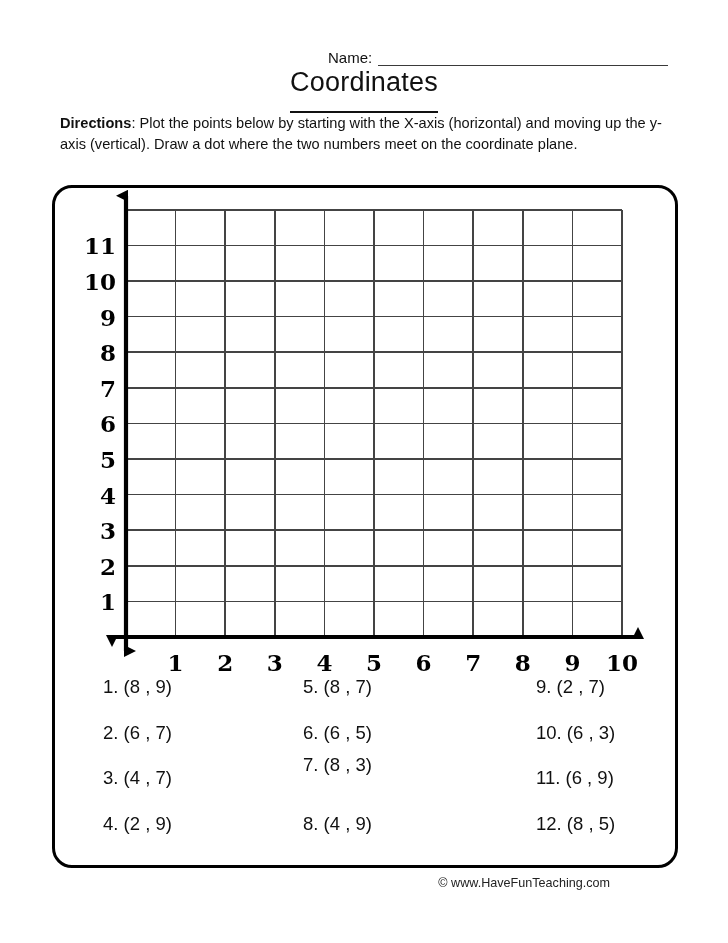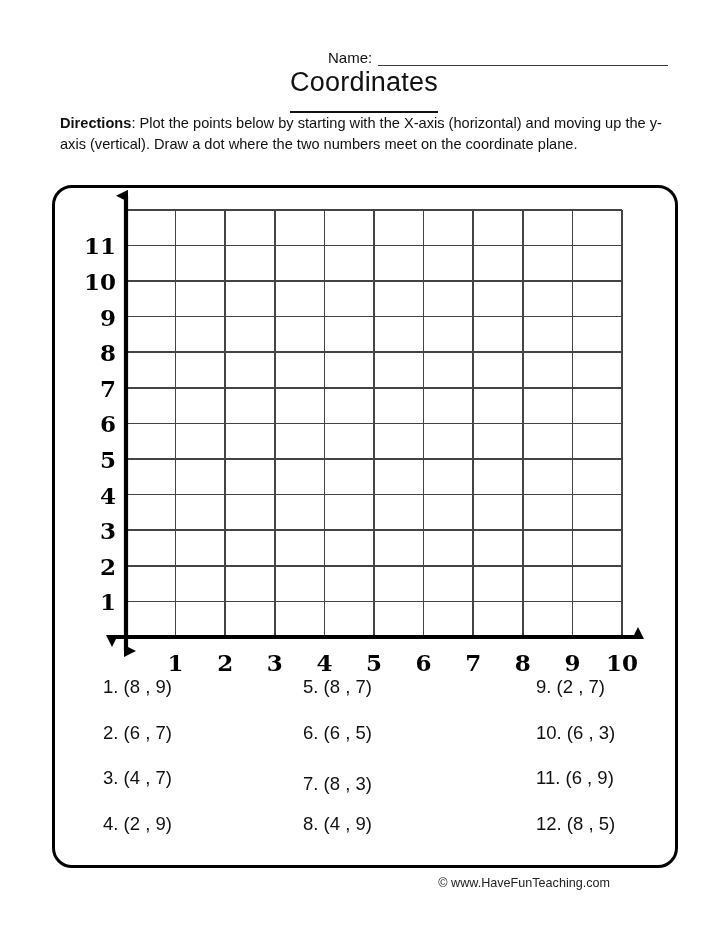--- a/index.html
+++ b/index.html
@@ -226,21 +226,21 @@
   <div id="problems-list">
     <div id="problem-col-1">
         <div class="problem-item" style="left: 48px; top: 0px;">1. (8 , 9)</div>
         <div class="problem-item" style="left: 48px; top: 45.5px;">2. (6 , 7)</div>
         <div class="problem-item" style="left: 48px; top: 91px;">3. (4 , 7)</div>
         <div class="problem-item" style="left: 48px; top: 136.5px;">4. (2 , 9)</div>
       </div>
     <div id="problem-col-2">
         <div class="problem-item" style="left: 248px; top: 0px;">5. (8 , 7)</div>
         <div class="problem-item" style="left: 248px; top: 45.5px;">6. (6 , 5)</div>
-        <div class="problem-item" style="left: 248px; top: 97px; text-align: right;">7. (8 , 3)</div>
+        <div class="problem-item" style="left: 248px; top: 78px; text-align: right;">7. (8 , 3)</div>
         <div class="problem-item" style="left: 248px; top: 136.5px;">8. (4 , 9)</div>
       </div>
     <div id="problem-col-3">
         <div class="problem-item" style="left: 481px; top: 0px;">9. (2 , 7)</div>
         <div class="problem-item" style="left: 481px; top: 45.5px;">10. (6 , 3)</div>
         <div class="problem-item" style="left: 481px; top: 91px;">11. (6 , 9)</div>
         <div class="problem-item" style="left: 481px; top: 136.5px;">12. (8 , 5)</div>
       </div>
   </div>
 </div>

